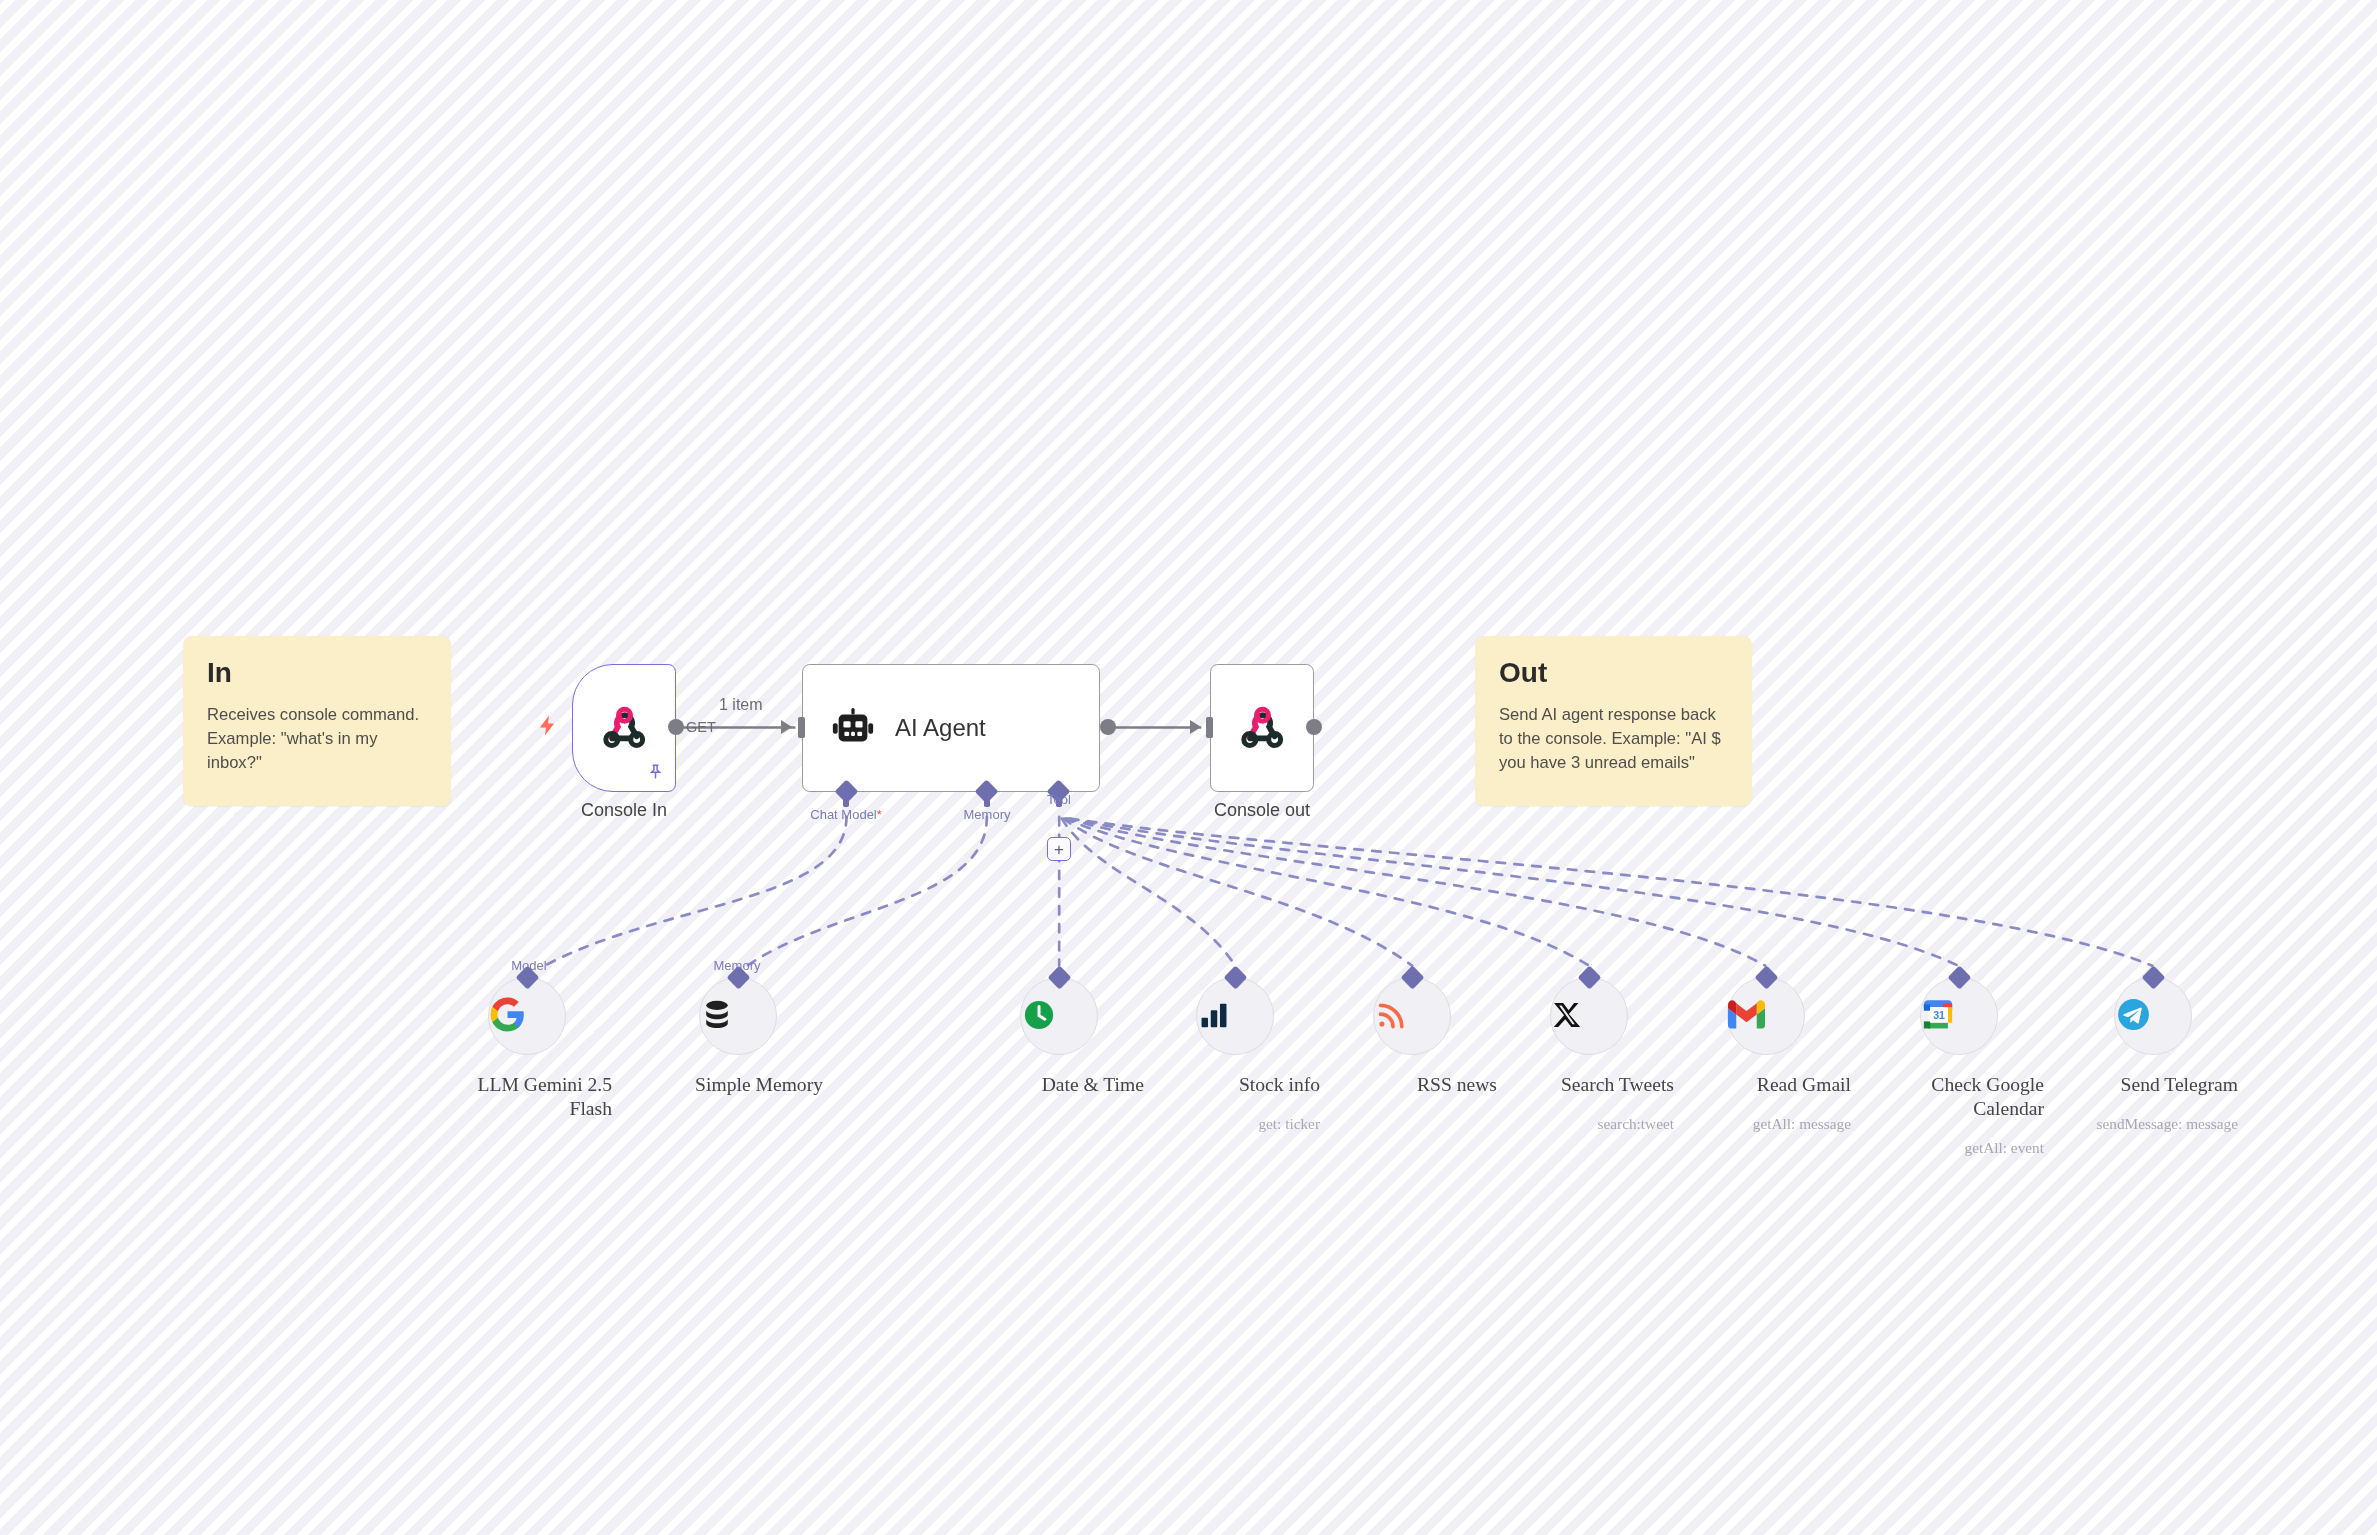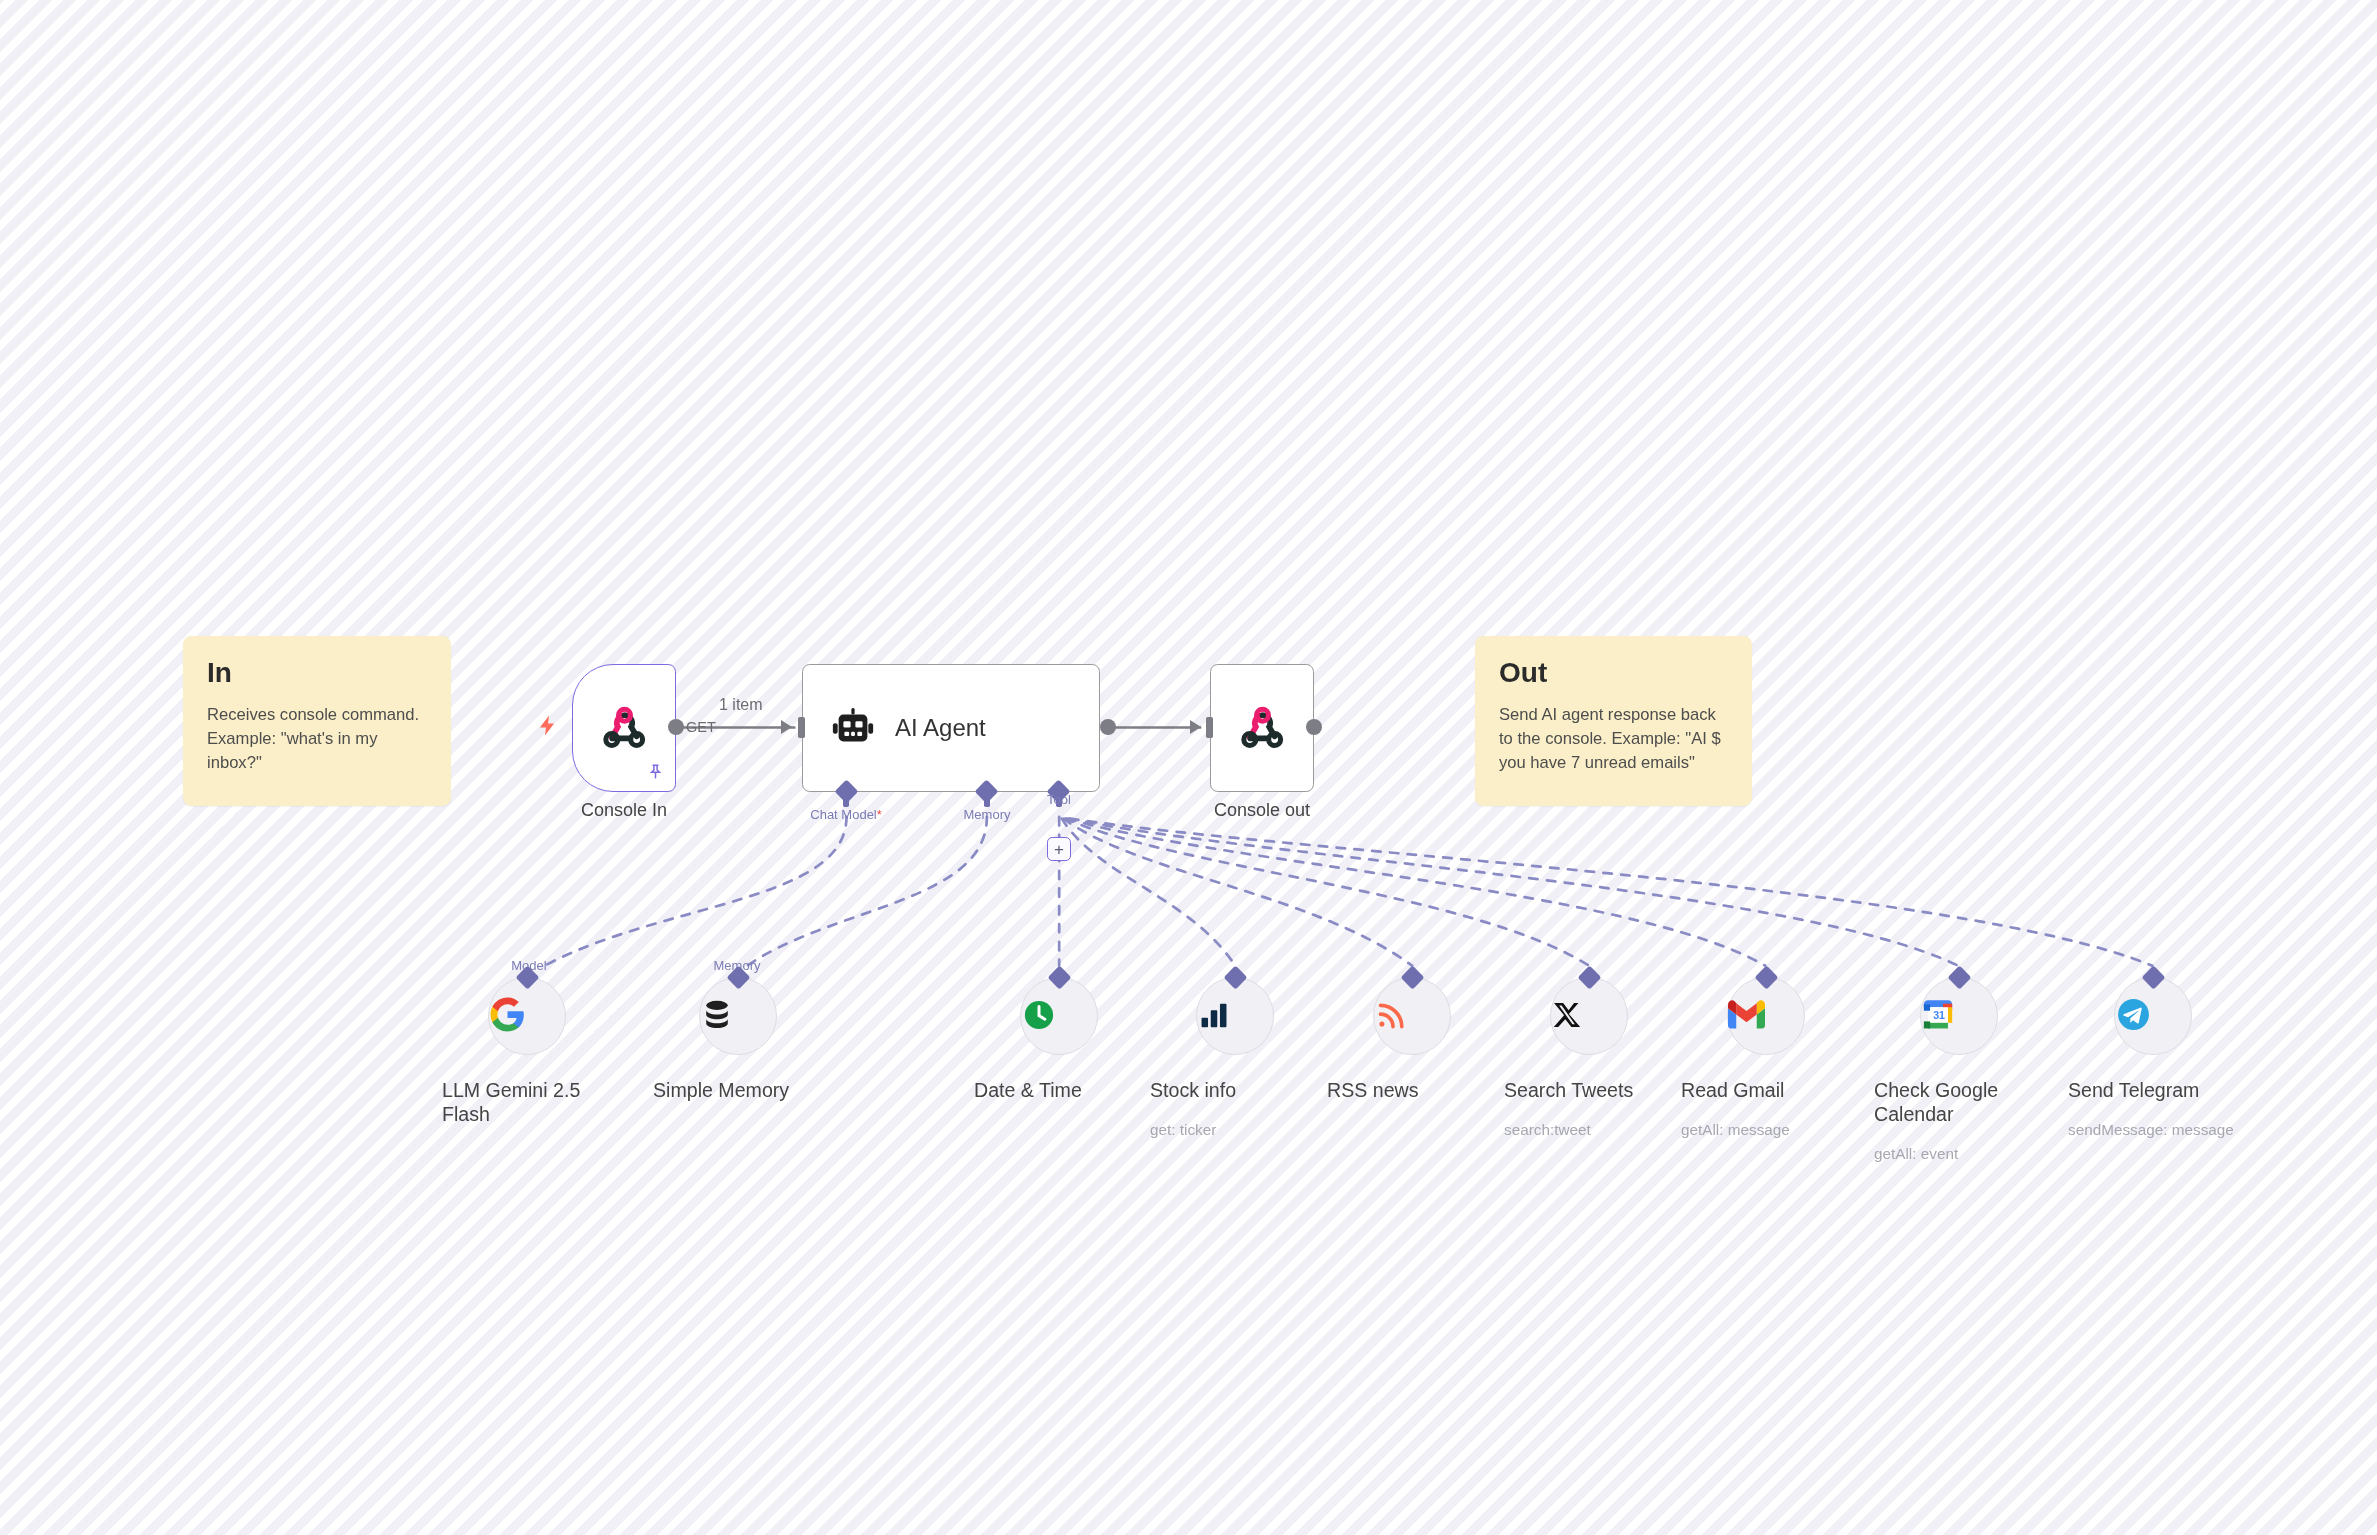--- a/index.html
+++ b/index.html
@@ -92,23 +92,23 @@
   
   .tool { position: absolute; width: 78px; }
   .tool-circle {
     position: relative;
     width: 78px; height: 78px; border-radius: 50%;
     background: #f1f1f5; border: 1.7px solid #dcdce4;
     display: flex; align-items: center; 
     box-sizing: border-box;
   }
   .tool-name {
-    position: absolute; top: 102px; left: 50%; transform: translateX(-50%);
-    width: 170px; text-align: left;
-    font-size: 19.6px; color: #444; line-height: 1.22;
+    position: absolute; top: 96px; left: 50%; transform: translateX(-50%);
+    width: 170px; text-align: right;
+    font-size: 19.6px; color: #444; line-height: 1.22; font-family: Liberation Serif, serif;
   }
   .tool-sub {
     display: block; font-size: 15.3px; color: #a7a7b0; margin-top: 18px; line-height: 1.2;
   }
   .tool-diamond {
     position: absolute; left: 50%; top: -9.4px; margin-left: -8.5px;
     width: 17px; height: 17px; background: #6f6fb0; transform: rotate(45deg); border-radius: 2.6px;
   }
 
   
@@ -159,21 +159,21 @@
     </g>
   </svg>
 
   <div class="sticky" style="left:183px; top:636px; width:268px; height:170px;">
     <p class="sticky-title">In</p>
     <p class="sticky-body">Receives console command. Example: "what's in my inbox?"</p>
   </div>
 
   <div class="sticky" style="left:1475px; top:636px; width:277px; height:170px;">
     <p class="sticky-title">Out</p>
-    <p class="sticky-body">Send AI agent response back to the console. Example: "AI $ you have 7 unread emails"</p>
+    <p class="sticky-body">Send AI agent response back to the console. Example: "AI $ you have 3 unread emails"</p>
   </div>
 
   <div class="bolt" style="left:536px; top:711px;">
     <svg width="24" height="29" viewBox="0 0 24 24">
         <path d="M13 2 L4 14 h6 l-1 8 9-12 h-6 z" fill="#ff6d5a"></path>
       </svg>
   </div>
 
   <div class="node" style="left:572px; top:664px;">
     <div class="node-box trigger" style="width:104px; height:128px; justify-content:center;">

